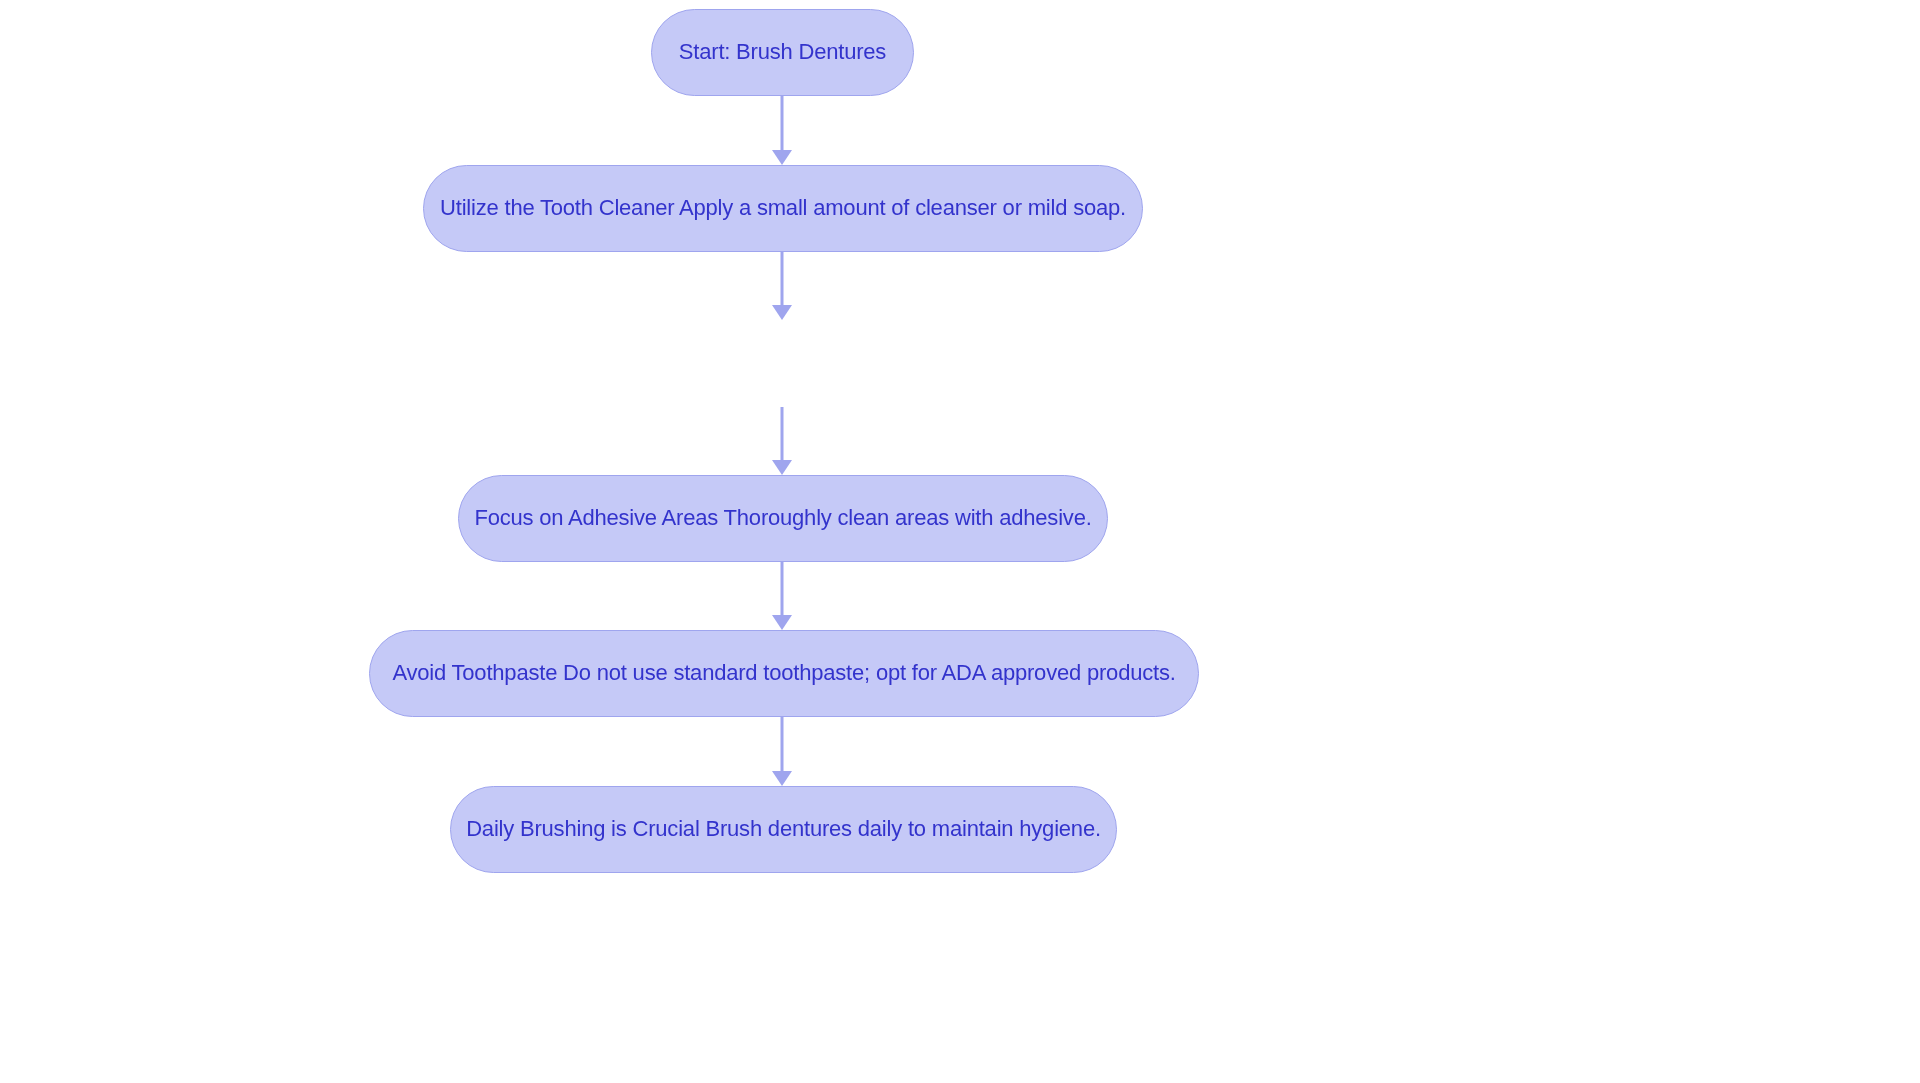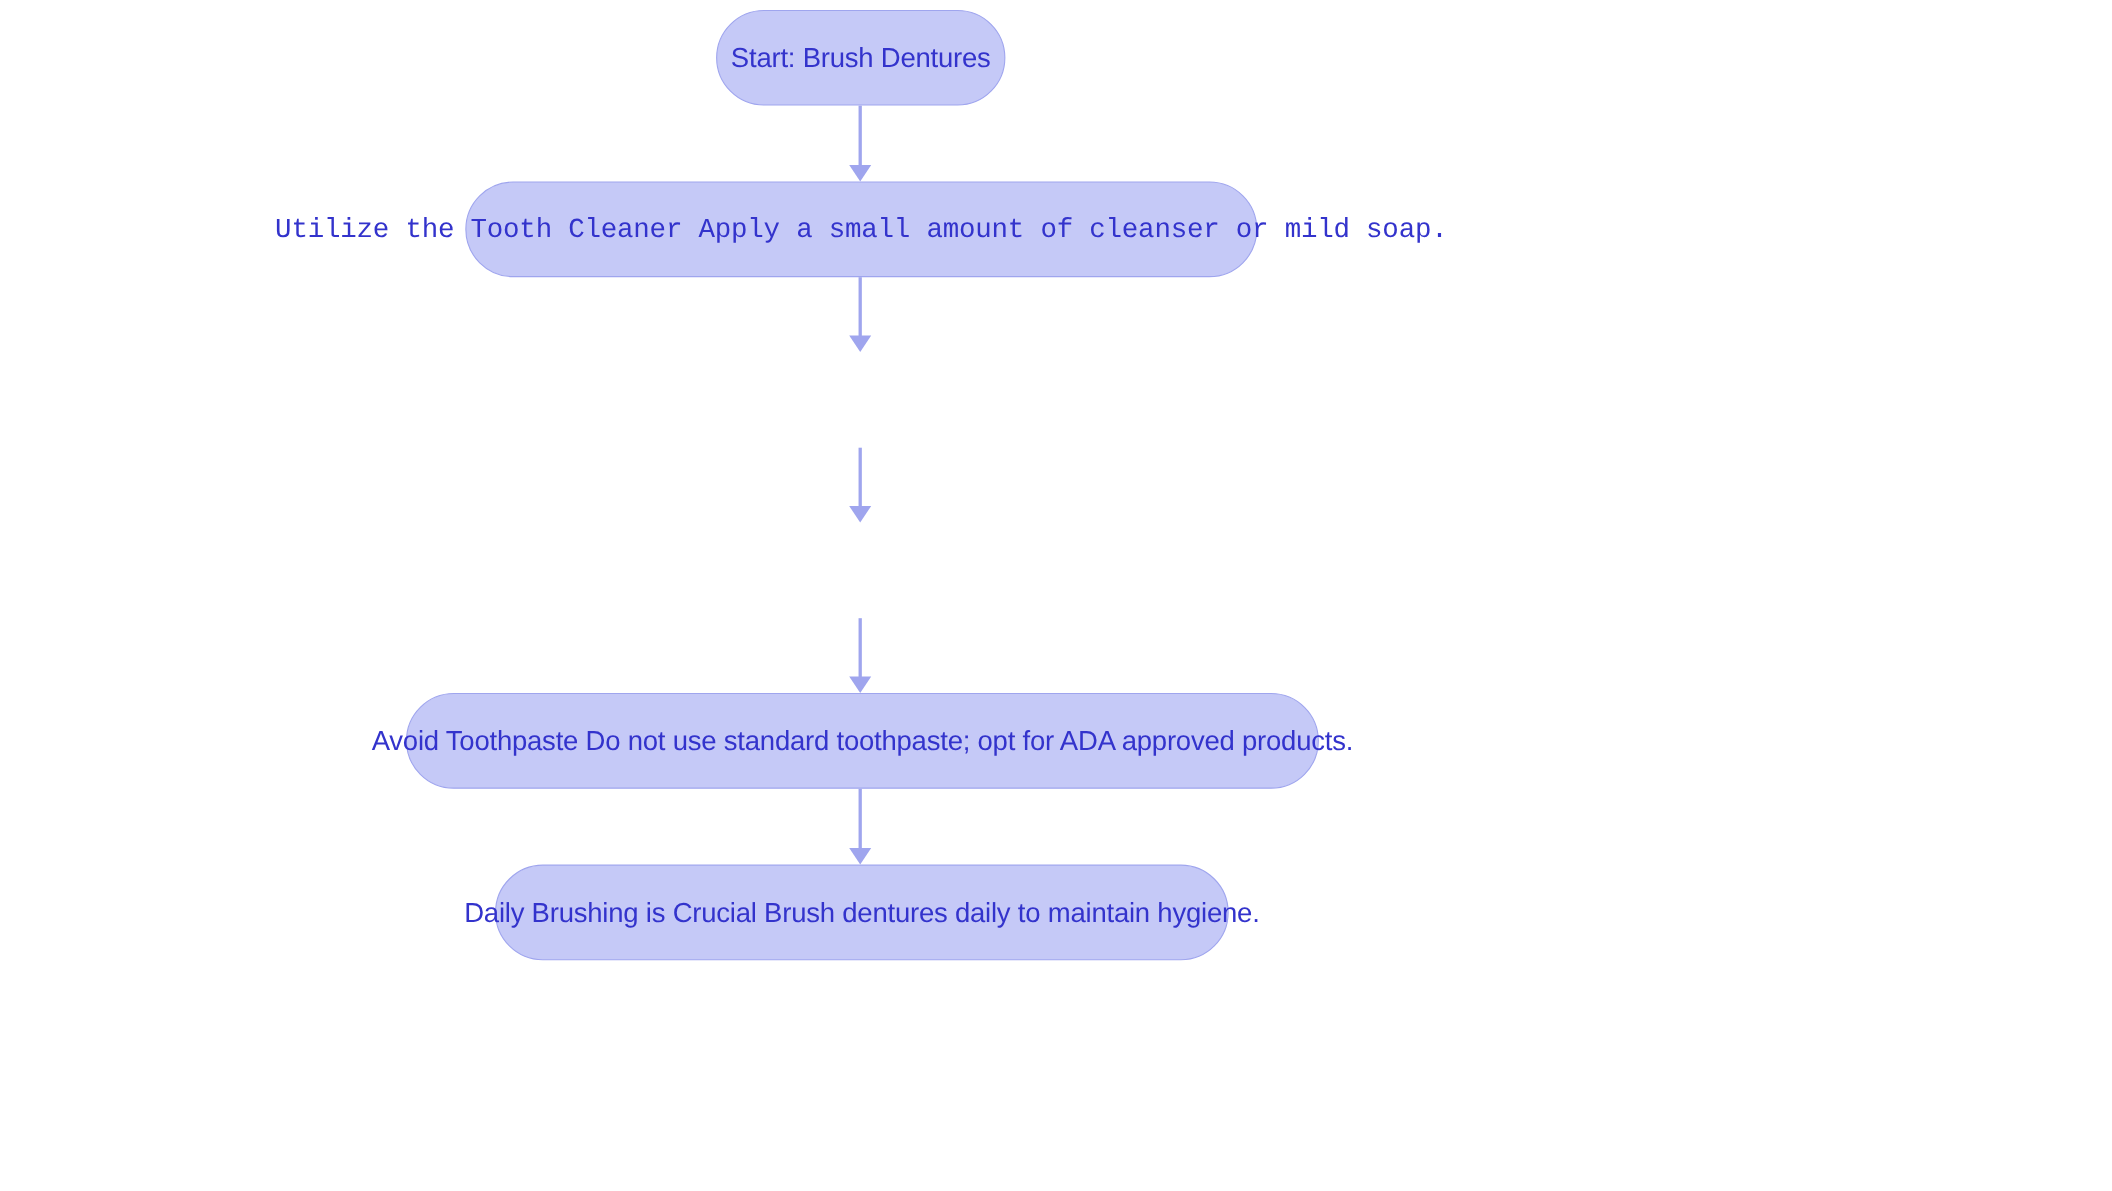--- a/index.html
+++ b/index.html
@@ -28,21 +28,21 @@
     box-sizing: border-box;
     background: #c5c9f7;
     border: 1.6px solid #9fa5ee;
     border-radius: 999px;
     display: flex;
     align-items: center;
     justify-content: center;
     text-align: center;
     color: #3333cc;
     font-family: "Liberation Sans", sans-serif;
-    font-size: 25px;
+    font-size: 22px;
     font-weight: 400;
     letter-spacing: -0.2px;
     line-height: 1.2;
     white-space: nowrap;
     padding: 0 34px;
     z-index: 2;
   }
 
   
   .connector {
@@ -89,17 +89,18 @@
   <div class="connector" style="left: 762px; top: 562px; width: 40px; height: 68px;">
     <div class="stem" style="height: 54px;"></div>
     <div class="arrowhead"></div>
   </div>
   <div class="connector" style="left: 762px; top: 717px; width: 40px; height: 69px;">
     <div class="stem" style="height: 55px;"></div>
     <div class="arrowhead"></div>
   </div>
 
   <div class="flow-node" style="left: 651px; top: 9px; width: 263px; height: 87px;">Start: Brush Dentures</div>
-  <div class="flow-node" style="left: 423px; top: 165px; width: 720px; height: 87px; font-family: Liberation Mono, monospace;">Utilize the Tooth Cleaner Apply a small amount of cleanser or mild soap.</div>
+  <div class="flow-node" style="left: 423px; top: 165px; width: 720px; height: 87px;">Utilize the Tooth Cleaner Apply a small amount of cleanser or mild soap.</div>
+  <div class="flow-node" style="left: 458px; top: 475px; width: 650px; height: 87px;">Focus on Adhesive Areas Thoroughly clean areas with adhesive.</div>
   <div class="flow-node" style="left: 450px; top: 786px; width: 667px; height: 87px;">Daily Brushing is Crucial Brush dentures daily to maintain hygiene.</div>
   <div class="flow-node" style="left: 369px; top: 630px; width: 830px; height: 87px;">Avoid Toothpaste Do not use standard toothpaste; opt for ADA approved products.</div>
 
 </div>
 
 </body></html>

